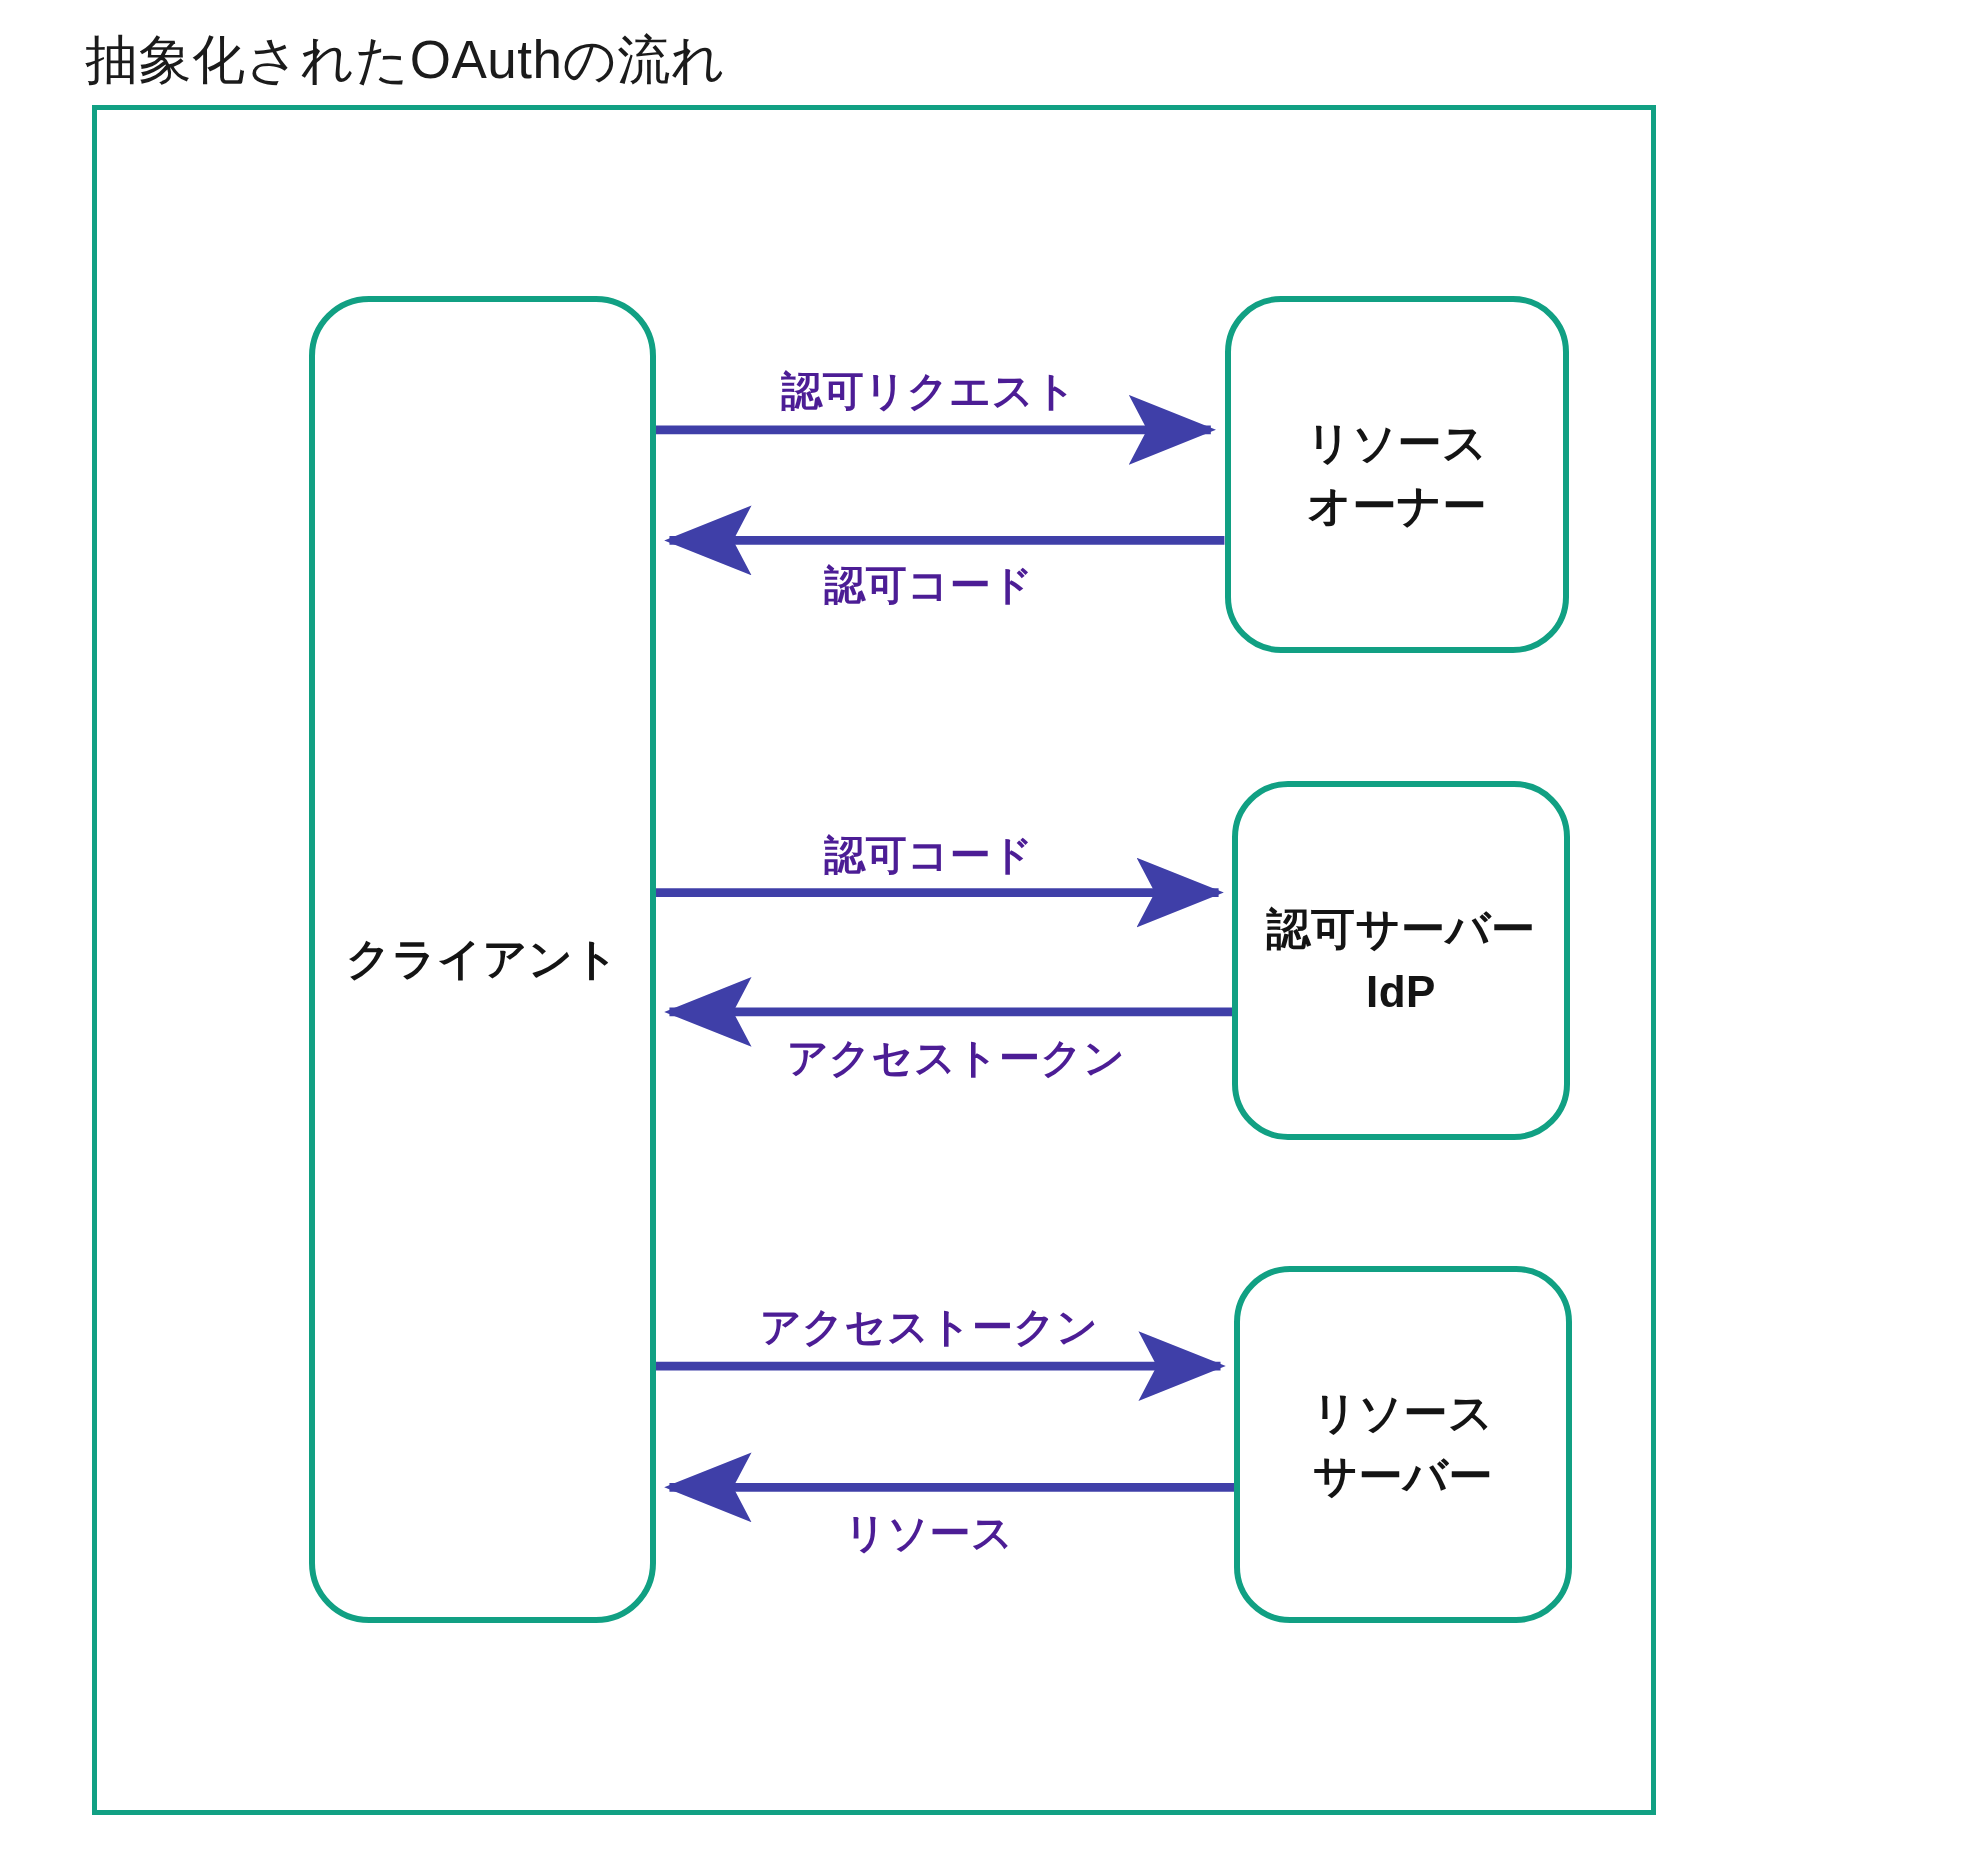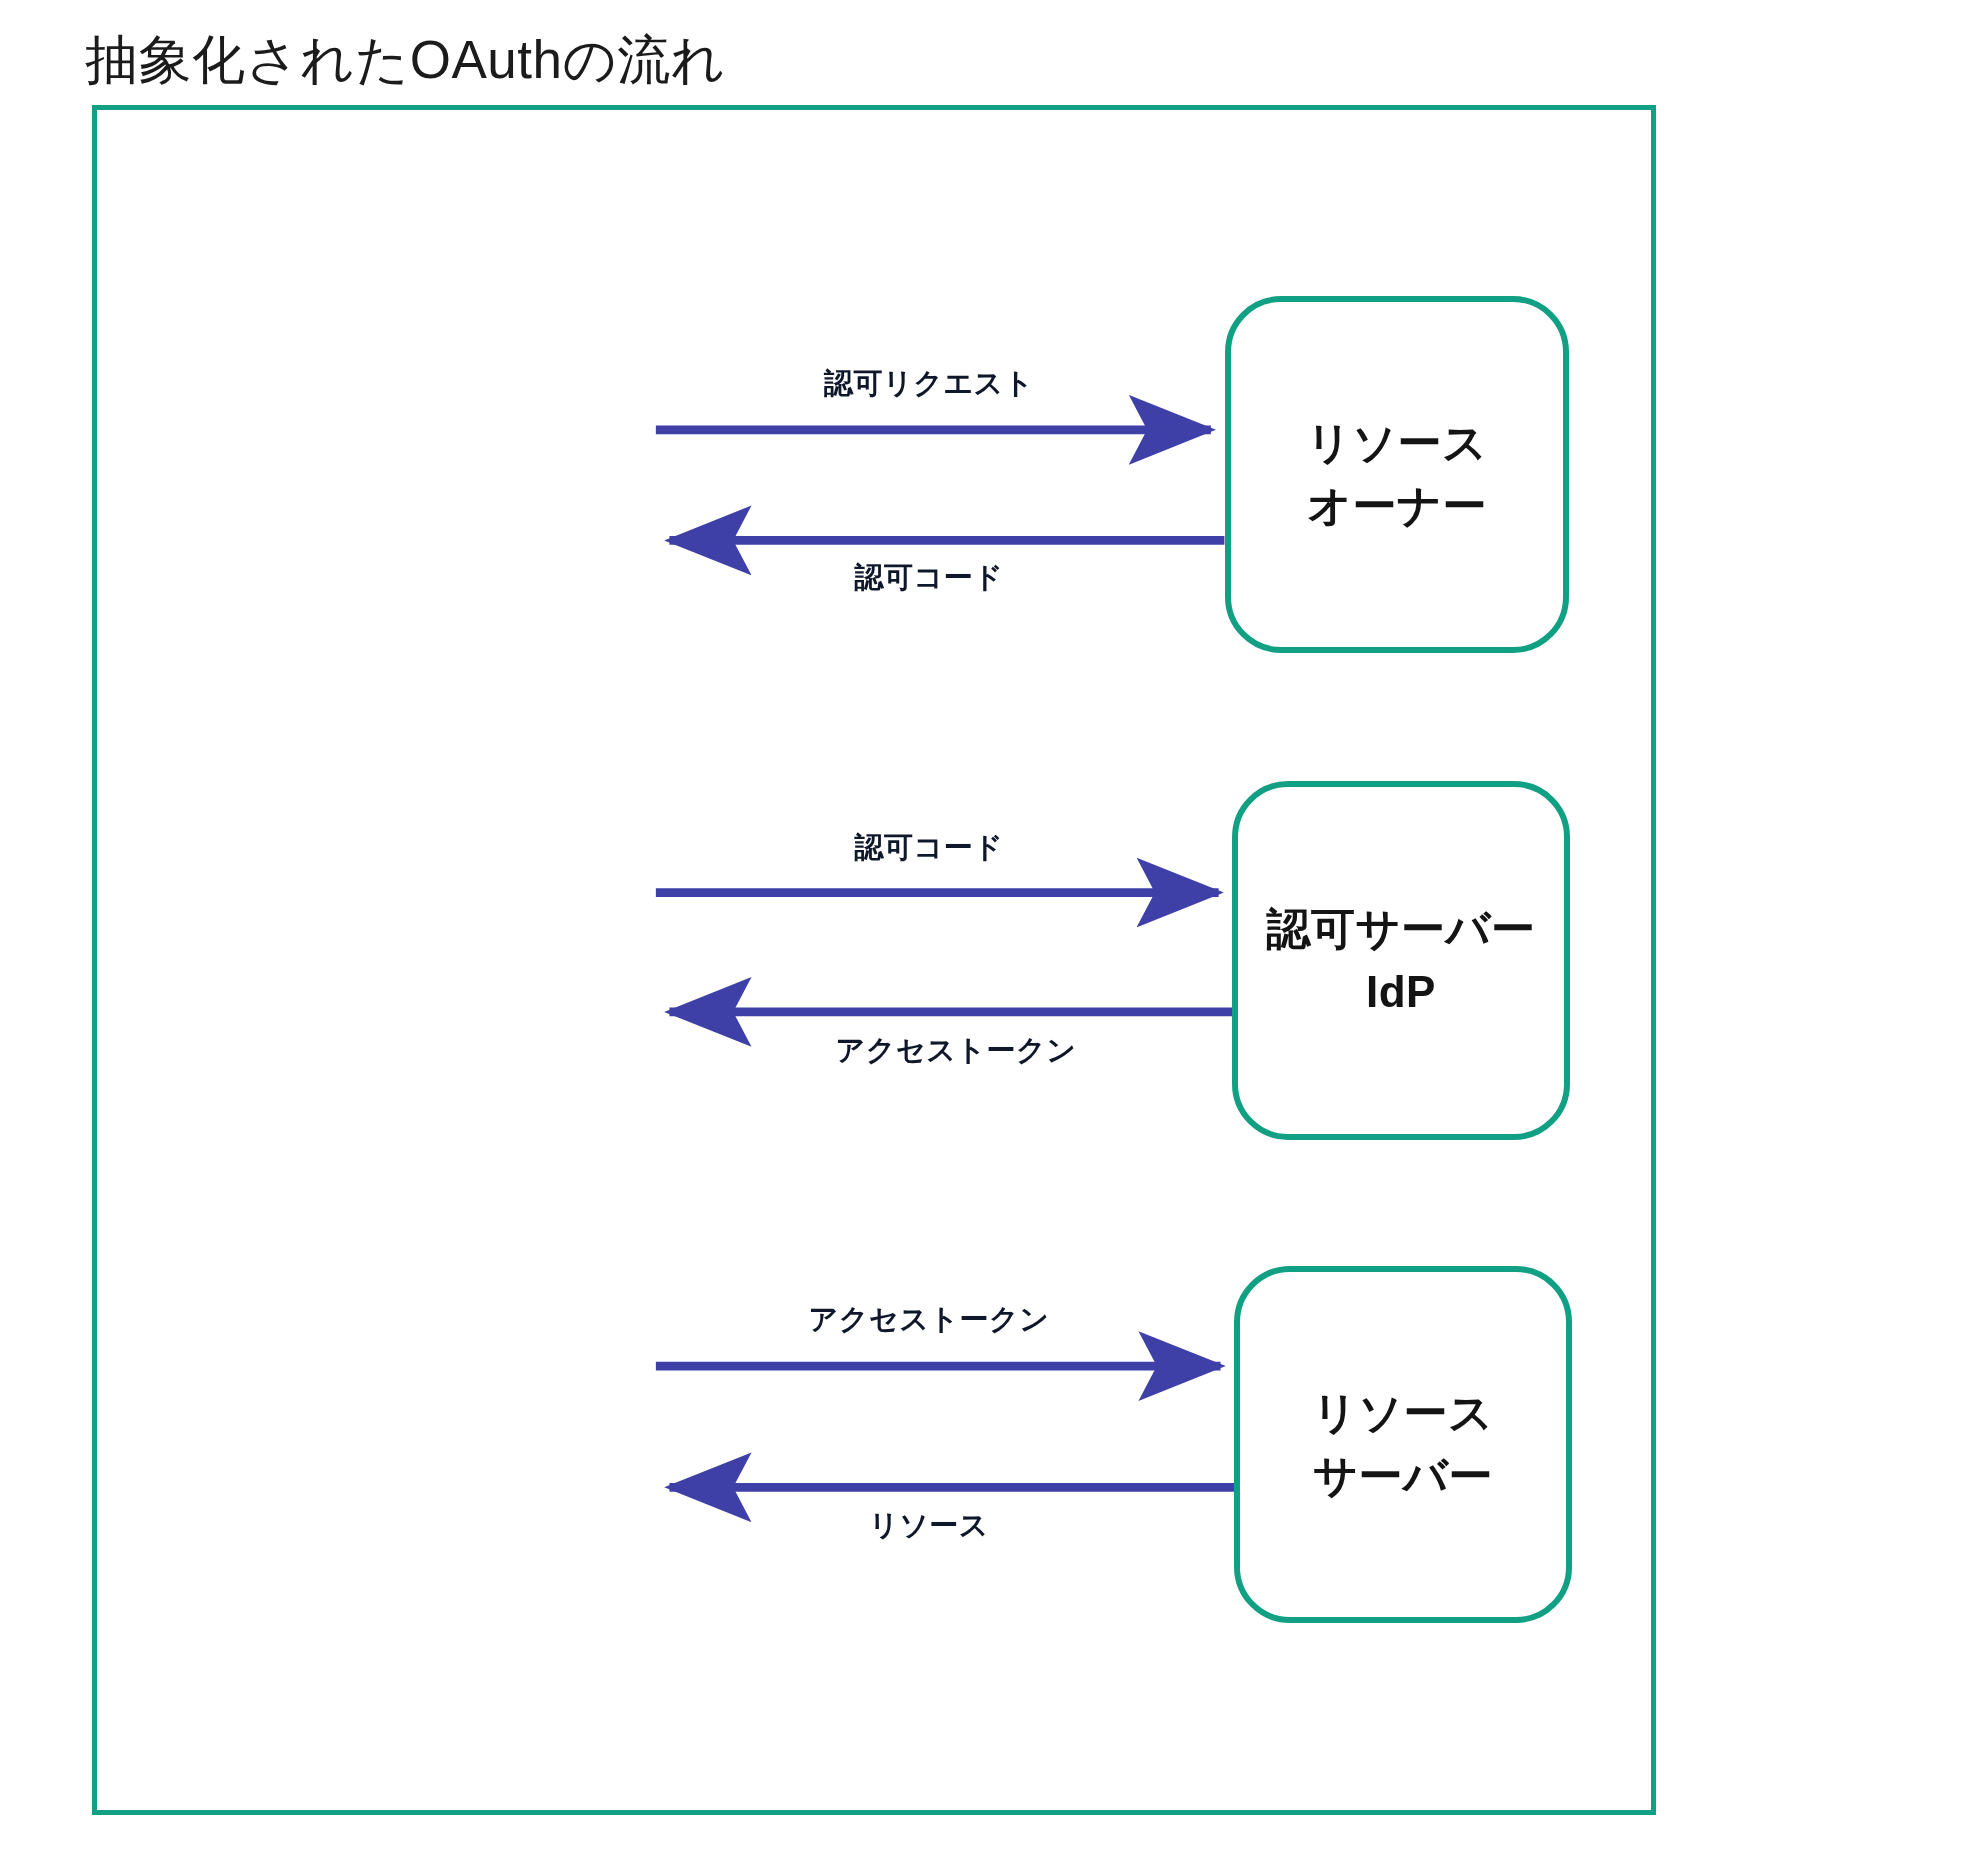--- a/index.html
+++ b/index.html
@@ -98,23 +98,23 @@
   #node-resource-server {
     left: 1234px;
     top: 1266px;
     width: 338px;
     height: 357px;
   }
 
   
   .edge-label {
     position: absolute;
-    font-size: 29px;
+    font-size: 41px;
     font-weight: 700;
-    color: #0f172a;
+    color: #4c1d95;
     letter-spacing: 0.5px;
     white-space: nowrap;
     text-align: center;
     transform: translateX(-50%);
   }
 </style>
 </head>
 <body>
 
 <div id="canvas">
@@ -139,20 +139,23 @@
 
     <line x1="676" y1="920" x2="1256" y2="920" stroke="#3f3fa8" stroke-width="9" marker-end="url(#arrowhead-right)"></line>
 
     <line x1="1270" y1="1043" x2="690" y2="1043" stroke="#3f3fa8" stroke-width="9" marker-end="url(#arrowhead-left)"></line>
 
     <line x1="676" y1="1408" x2="1258" y2="1408" stroke="#3f3fa8" stroke-width="9" marker-end="url(#arrowhead-right)"></line>
 
     <line x1="1272" y1="1533" x2="690" y2="1533" stroke="#3f3fa8" stroke-width="9" marker-end="url(#arrowhead-left)"></line>
   </svg>
 
+  <div class="node" id="node-client">
+    <span class="node-label">クライアント</span>
+  </div>
 
   <div class="node" id="node-resource-owner">
     <span class="node-label">リソース
 オーナー</span>
   </div>
 
   <div class="node" id="node-auth-server">
     <span class="node-label">認可サーバー
 IdP</span>
   </div>

